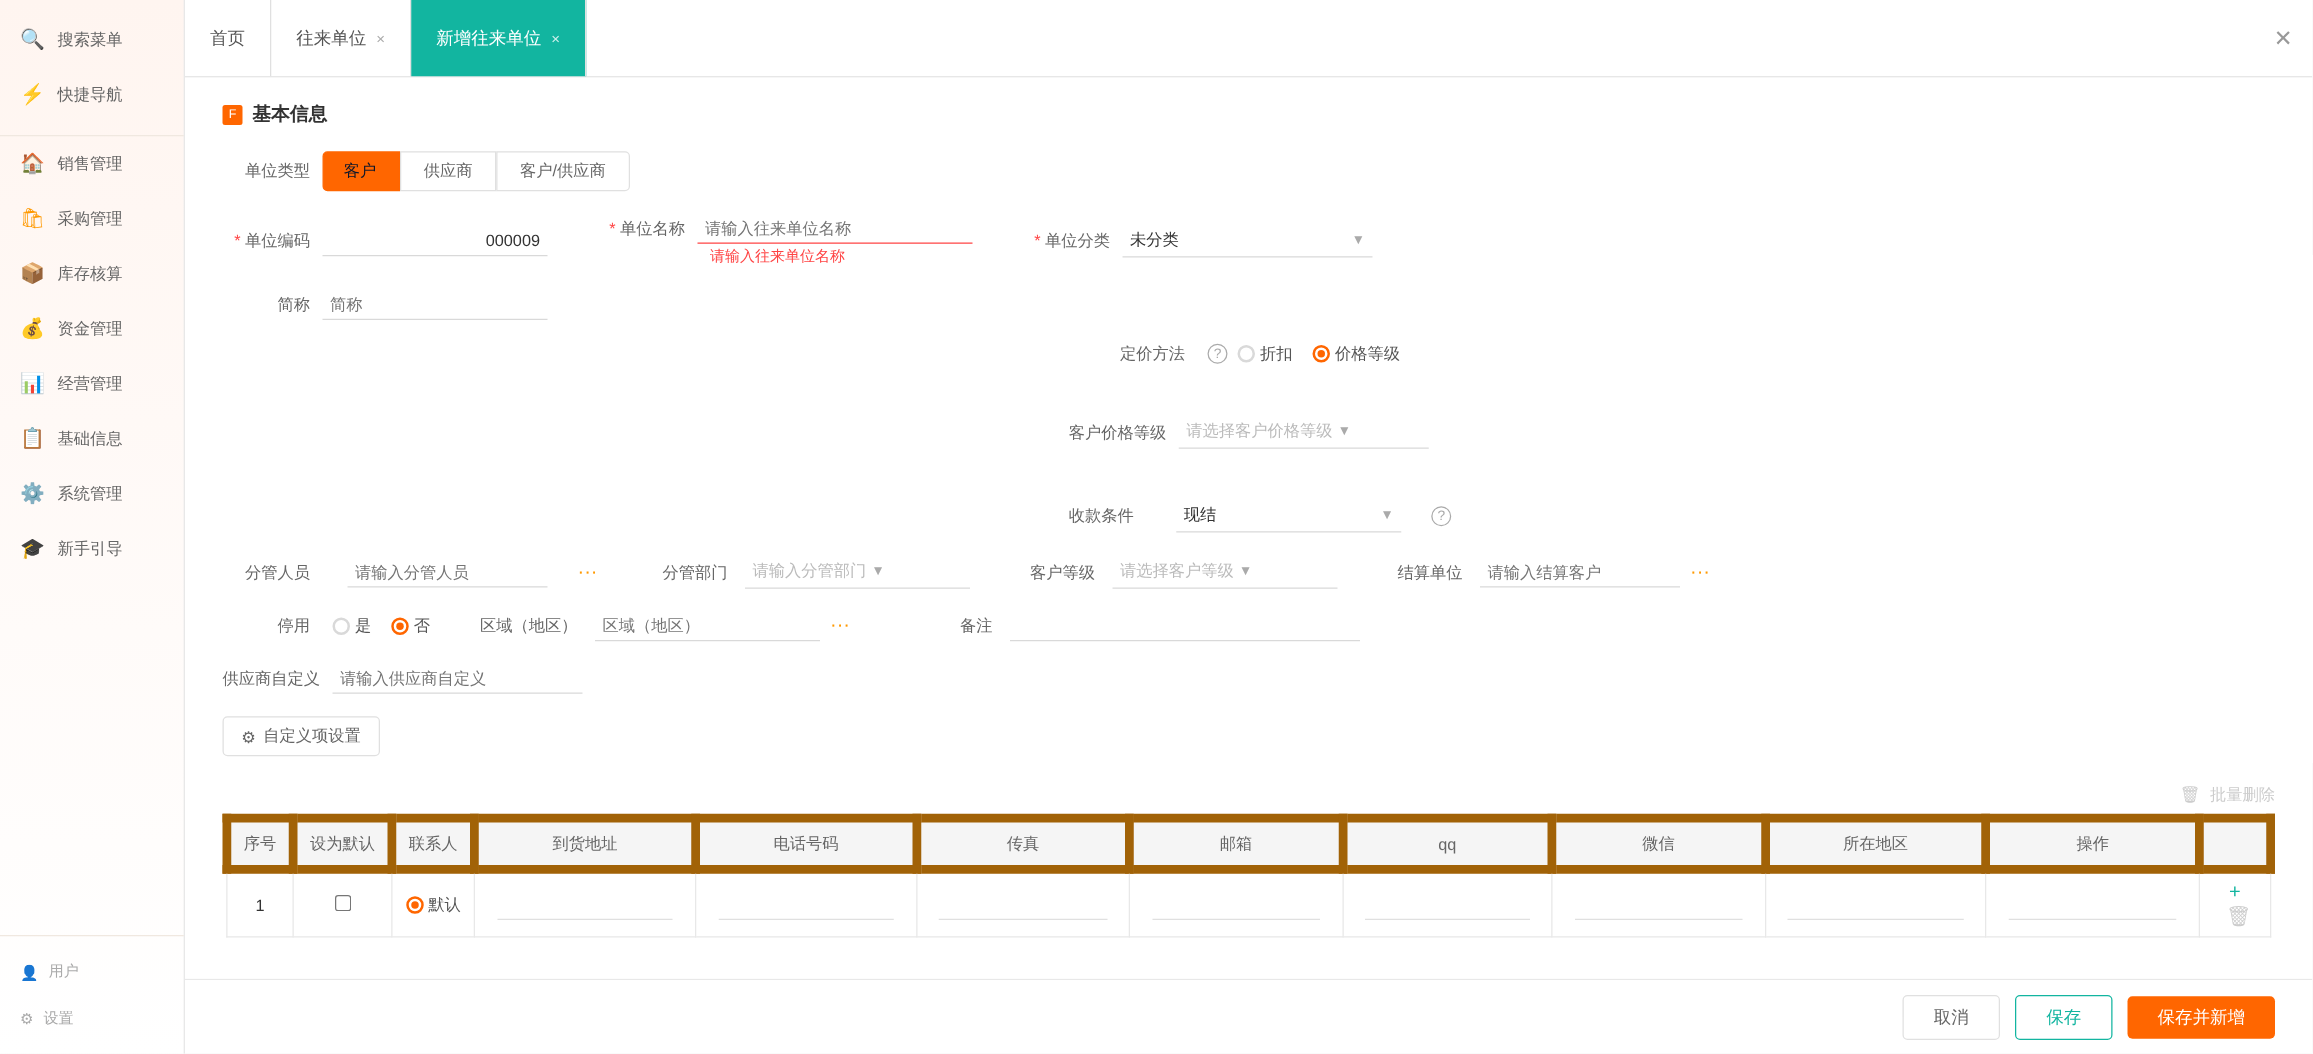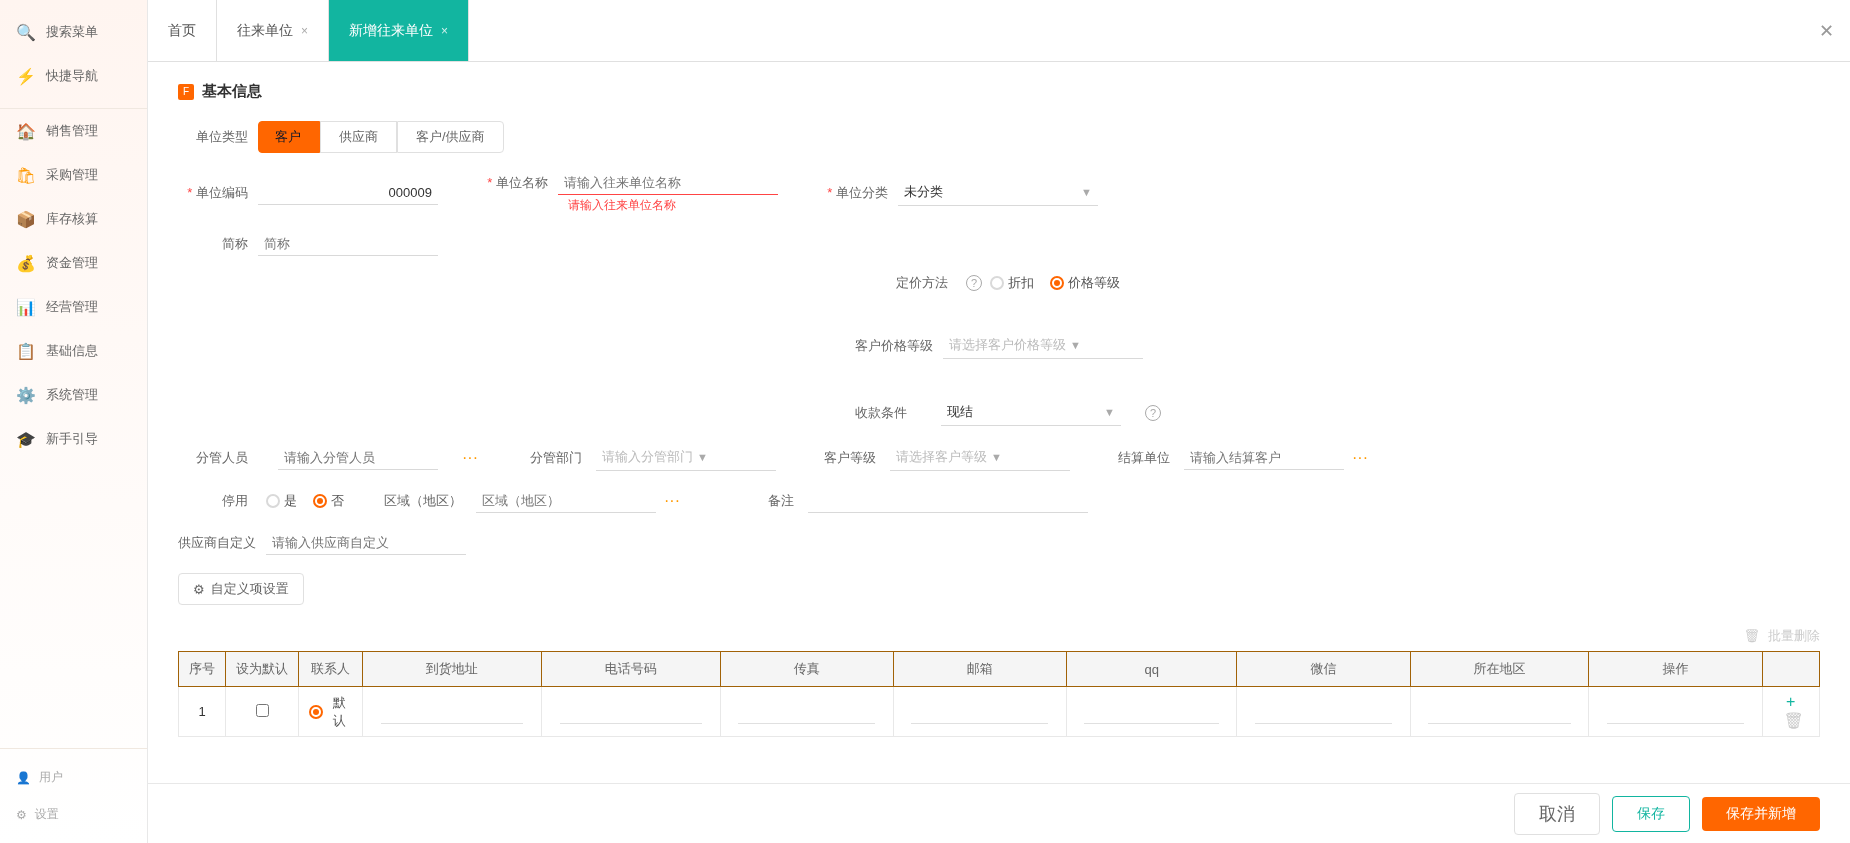--- a/index.html
+++ b/index.html
@@ -277,21 +277,21 @@
     }
 
     
     .data-table {
       width: 100%;
       border-collapse: collapse;
       font-size: 13px;
     }
     .data-table th {
       background: #f5f5f5;
-      border: 1px solid #a16207;
+      border: 7px solid #a16207;
       padding: 8px 10px;
       color: #666;
       font-weight: normal;
       text-align: center;
       white-space: nowrap;
     }
     .data-table td {
       border: 1px solid #e8e8e8;
       padding: 6px 10px;
       text-align: center;
@@ -317,21 +317,21 @@
       gap: 12px;
       flex-shrink: 0;
     }
     .btn-cancel {
       padding: 8px 24px;
       border: 1px solid #e0e0e0;
       border-radius: 4px;
       background: #fff;
       color: #666;
       cursor: pointer;
-      font-size: 18px;
+      font-size: 14px;
     }
     .btn-save {
       padding: 8px 24px;
       border: 1px solid #12b5a0;
       border-radius: 4px;
       background: #fff;
       color: #12b5a0;
       cursor: pointer;
       font-size: 14px;
     }

